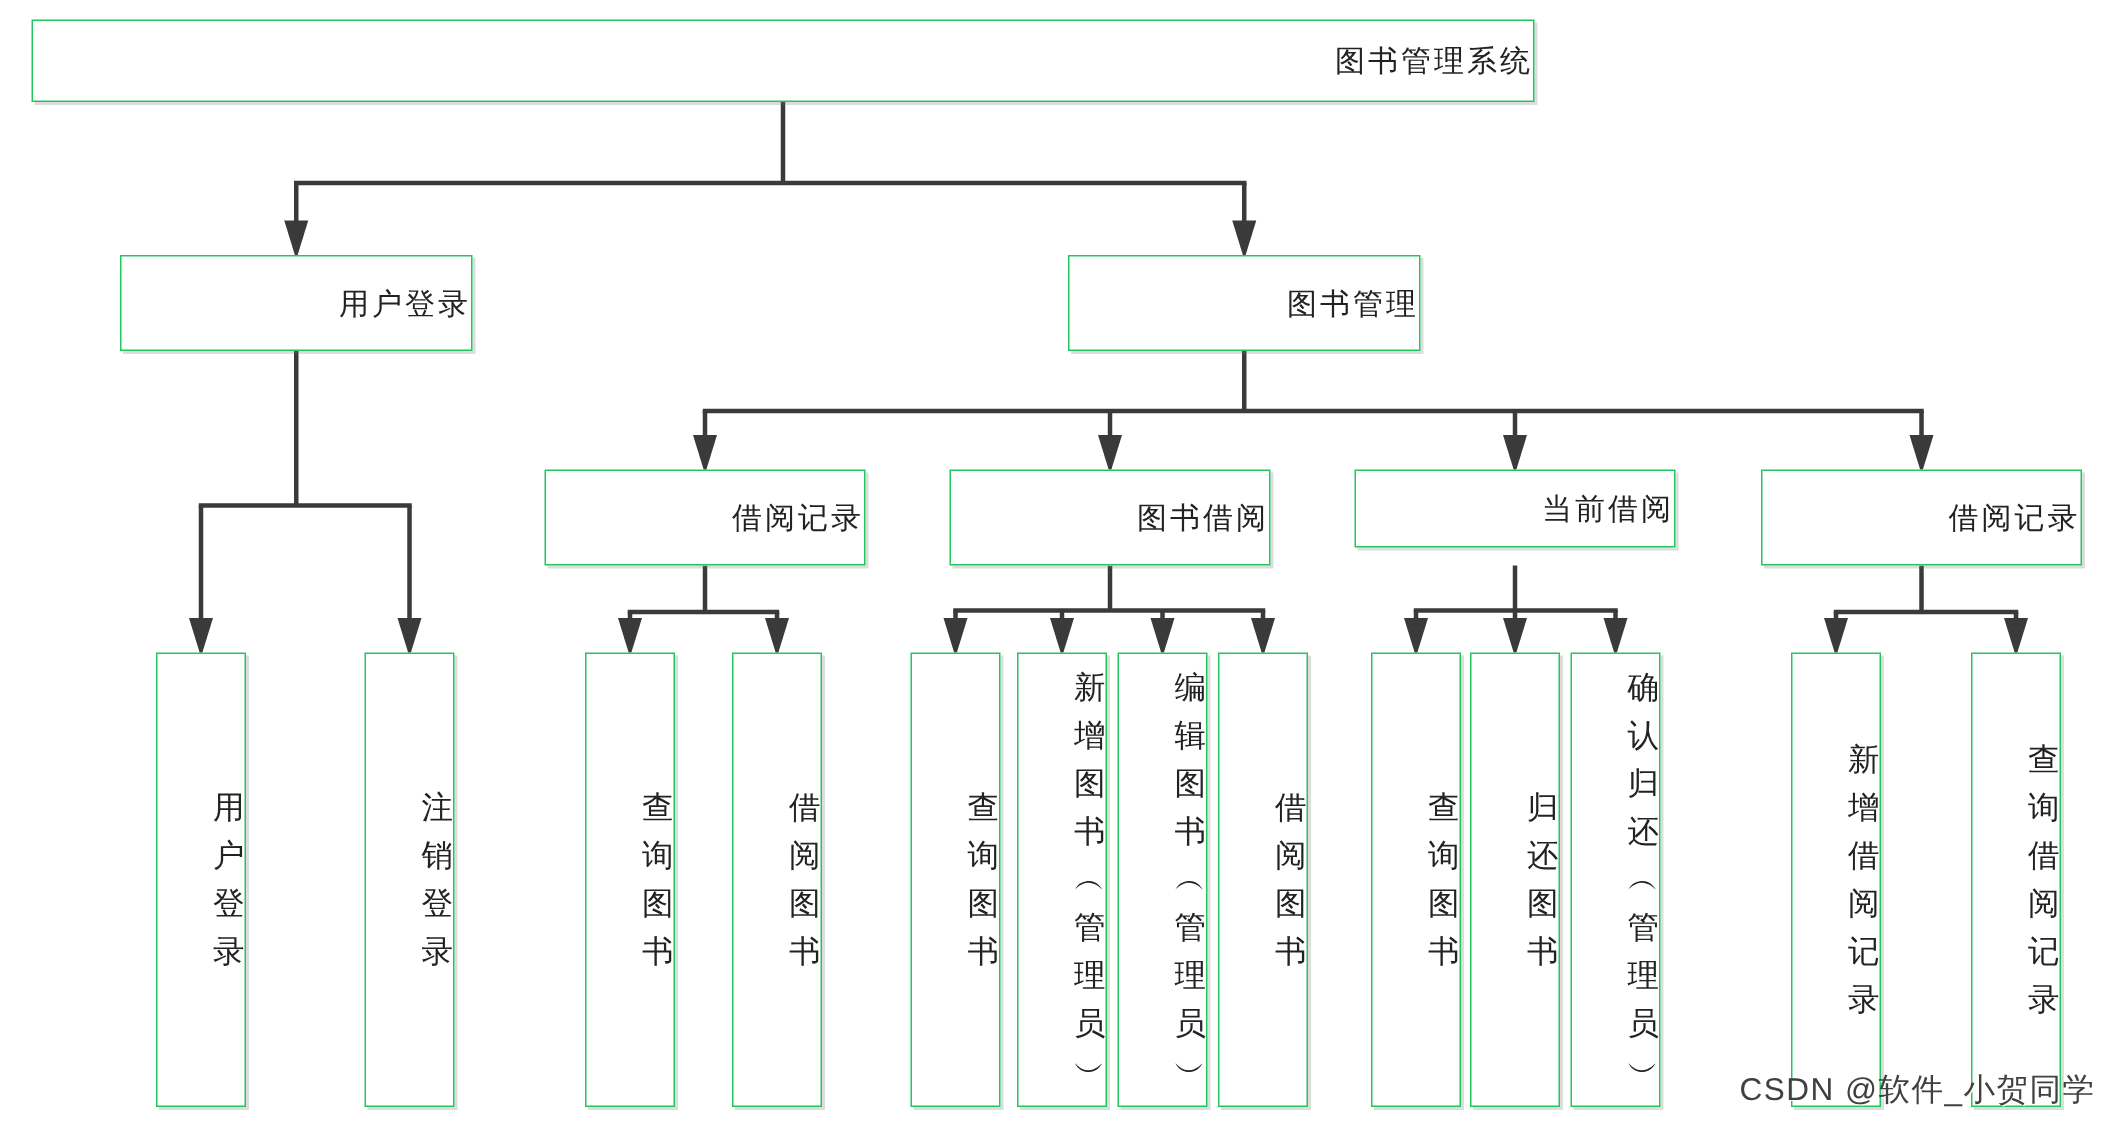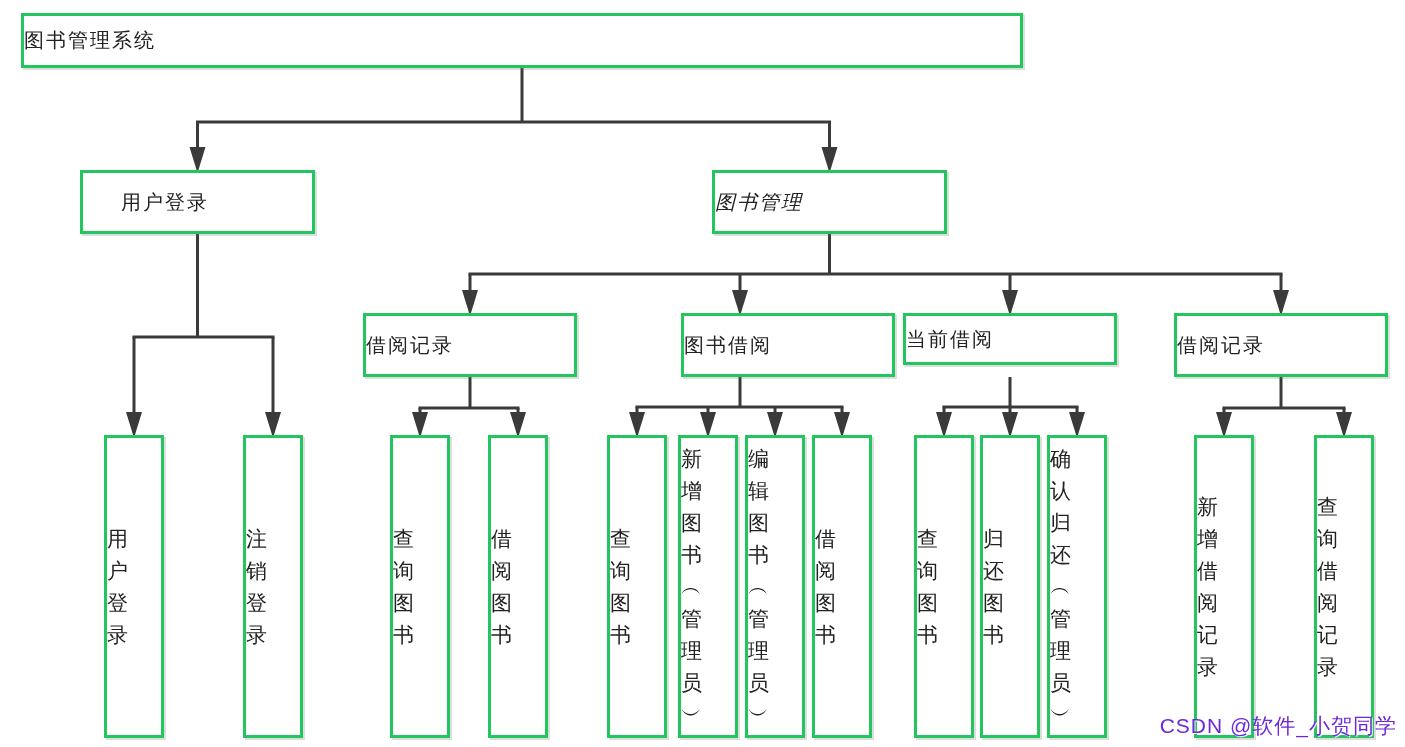--- a/index.html
+++ b/index.html
@@ -18,25 +18,25 @@
   #wires {
     position: absolute;
     left: 0;
     top: 0;
     z-index: 1;
   }
   .node {
     position: absolute;
     box-sizing: border-box;
     background: #ffffff;
-    border: 3px solid #22c55e;
+    border: 1px solid #22c55e;
     box-shadow: 2px 2px 0 rgba(120,120,120,0.25);
     display: flex;
     align-items: center;
-    justify-content: flex-start;
+    justify-content: flex-end;
     z-index: 2;
   }
   .hlabel {
     font-size: 20px;
     color: #222222;
     letter-spacing: 2px;
     white-space: nowrap;
   }
   .vtext {
     display: flex;
@@ -49,21 +49,21 @@
     font-size: 21px;
     line-height: 32px;
     color: #222222;
     text-align: center;
   }
   #watermark {
     position: absolute;
     right: 8px;
     top: 712px;
     font-size: 21px;
-    color: #6d28d9;
+    color: #404040;
     text-shadow: 1px 1px 0 rgba(255,255,255,0.9);
     letter-spacing: 1px;
     z-index: 3;
     white-space: nowrap;
   }
 </style>
 </head>
 <body>
 
 <div id="canvas">
@@ -137,21 +137,21 @@
       </div>
     </div>
     <div class="node" style="left: 243px; top: 435px; width: 60px; height: 303px;">
       <div class="vtext">
         <span>注</span>
         <span>销</span>
         <span>登</span>
         <span>录</span>
       </div>
     </div>
-    <div class="node" style="left: 712px; top: 170px; width: 235px; height: 64px; font-style: italic;">
+    <div class="node" style="left: 712px; top: 170px; width: 235px; height: 64px;">
       <span class="hlabel">图书管理</span>
     </div>
     <div class="node" style="left: 363px; top: 313px; width: 214px; height: 64px;">
       <span class="hlabel">借阅记录</span>
     </div>
     <div class="node" style="left: 390px; top: 435px; width: 60px; height: 303px;">
       <div class="vtext">
         <span>查</span>
         <span>询</span>
         <span>图</span>
@@ -159,21 +159,21 @@
       </div>
     </div>
     <div class="node" style="left: 488px; top: 435px; width: 60px; height: 303px;">
       <div class="vtext">
         <span>借</span>
         <span>阅</span>
         <span>图</span>
         <span>书</span>
       </div>
     </div>
-    <div class="node" style="left: 633px; top: 313px; width: 214px; height: 64px; margin-left: 48px;">
+    <div class="node" style="left: 633px; top: 313px; width: 214px; height: 64px;">
       <span class="hlabel">图书借阅</span>
     </div>
     <div class="node" style="left: 607px; top: 435px; width: 60px; height: 303px;">
       <div class="vtext">
         <span>查</span>
         <span>询</span>
         <span>图</span>
         <span>书</span>
       </div>
     </div>

